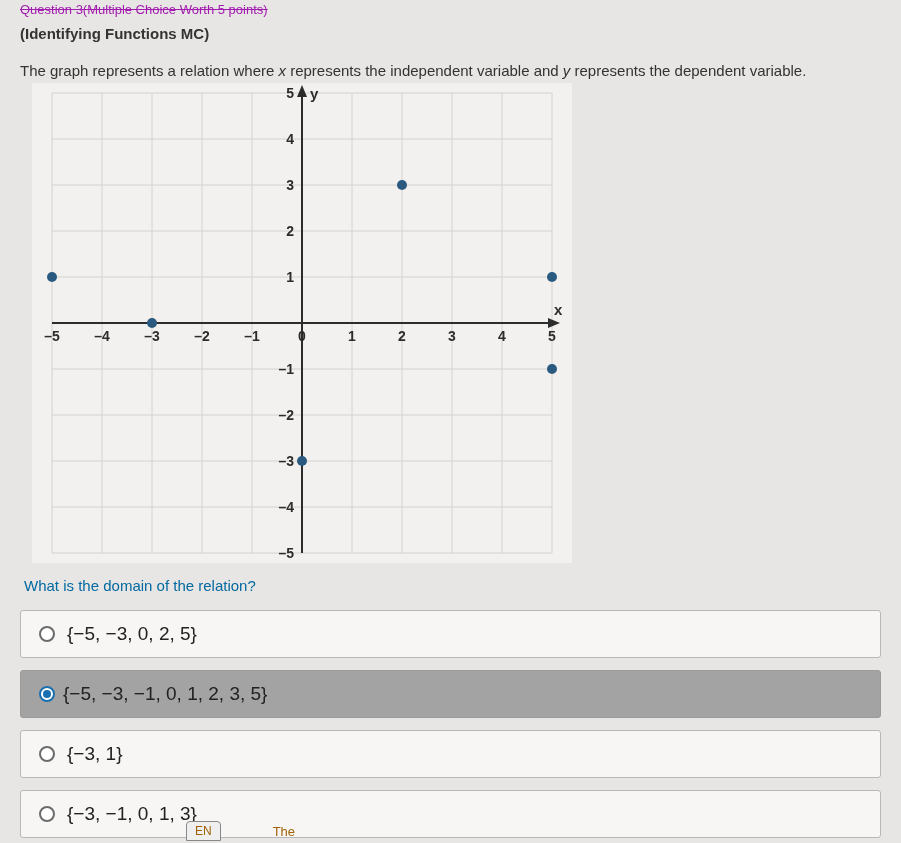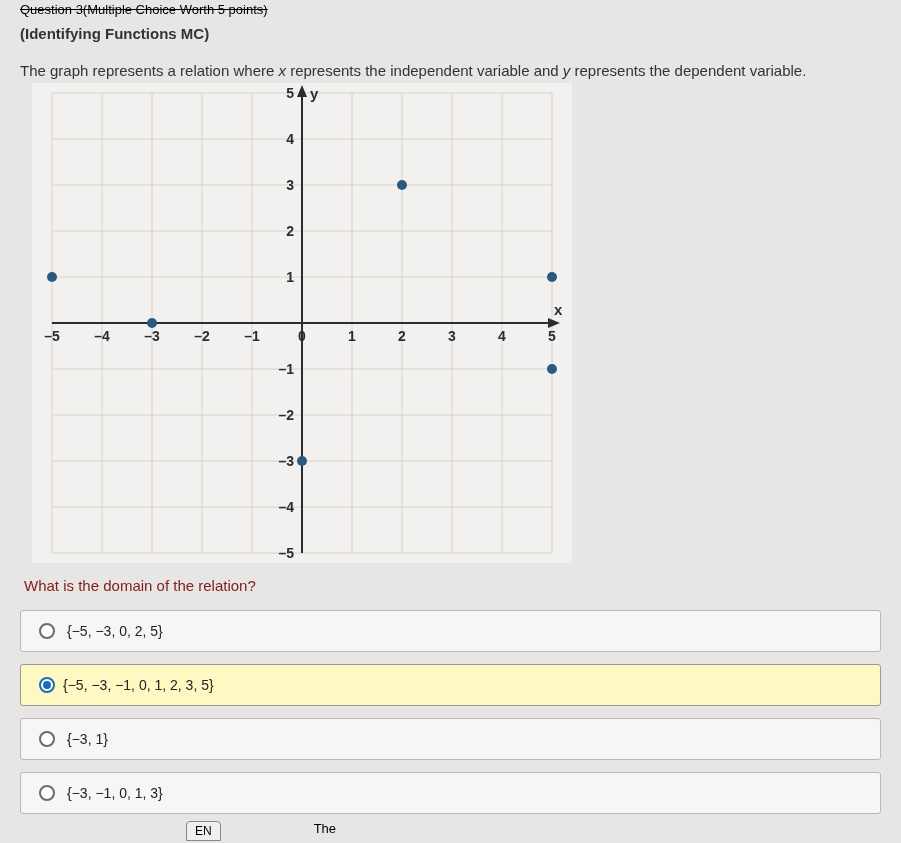--- a/index.html
+++ b/index.html
@@ -10,21 +10,21 @@
       width: 901px;
       height: 843px;
       overflow: hidden;
       position: relative;
     }
     .page {
       padding: 0 20px;
     }
     .question-header {
       font-size: 13px;
-      color: #000000;
+      color: #a21caf;
       margin-bottom: 8px;
       margin-top: 2px;
       text-decoration: line-through;
     }
     .section-title {
       font-size: 15px;
       color: #333;
       margin-bottom: 20px;
       font-weight: bold;
     }
@@ -42,38 +42,38 @@
       margin-left: 12px;
       margin-bottom: 14px;
     }
     .graph-svg {
       position: absolute;
       left: 0;
       top: 0;
     }
     .question-text {
       font-size: 15px;
-      color: #7f1d1d;
+      color: #0369a1;
       margin-bottom: 16px;
       margin-left: 4px;
     }
     .choice {
       border: 1px solid #b8b8b8;
       background: #f7f6f4;
       border-radius: 3px;
       padding: 12px 18px;
       margin-bottom: 12px;
       display: flex;
       align-items: center;
       gap: 12px;
       cursor: pointer;
       width: 100%;
     }
     .choice.selected {
-      background: #fef9c3;
+      background: #a3a3a3;
       border-color: #9a9a9a;
       gap: 8px;
     }
     .radio-outer {
       width: 16px;
       height: 16px;
       border: 2px solid #6b6b6b;
       border-radius: 50%;
       display: inline-flex;
       align-items: center;
@@ -88,31 +88,31 @@
       width: 8px;
       height: 8px;
       border-radius: 50%;
       background: #1a6fb0;
       display: none;
     }
     .choice.selected .radio-inner {
       display: block;
     }
     .choice-label {
-      font-size: 14px;
+      font-size: 19px;
       color: #222;
     }
     .footer-fragments {
       position: absolute;
       bottom: 2px;
       left: 186px;
       display: flex;
-      gap: 93px;
-      align-items: flex-start;
-      color: #000000;
+      gap: 52px;
+      align-items: center;
+      color: #a16207;
       font-size: 13px;
     }
     .lang-btn {
       border: 1px solid #888;
       border-radius: 4px 4px 0 0;
       padding: 2px 8px;
       font-size: 12px;
       background: #efefef;
     }
   </style>

